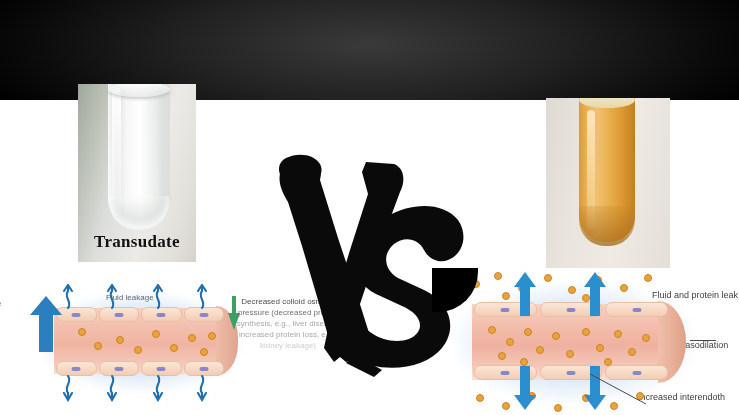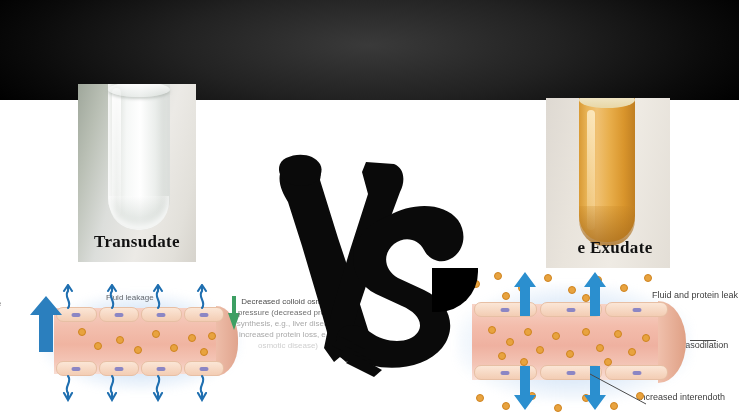--- a/index.html
+++ b/index.html
@@ -231,24 +231,20 @@
   <div class="tube-photo photo-left">
     <div class="tube-l"></div>
     <div class="tube-l-base"></div>
     <div class="photo-caption">Transudate</div>
   </div>
 
   <div class="tube-photo photo-right">
     <div class="tube-r"></div>
     <div class="tube-r-foam"></div>
     <div class="tube-r-base"></div>
-    <div class="photo-caption">
-      <span class="caption-prefix">e</span>
-      <span>Exudate</span>
-    </div>
   </div>
 
   <div class="vs-wrap" title="VS">
     <svg width="220" height="230" viewBox="0 0 220 230" aria-label="VS">
       <g fill="#0a0a0a">
 
         <path d="M20,18 C24,10 40,6 52,12 C58,15 60,22 58,30
                  L76,88 L96,148 L108,186 L100,206 L84,212 L70,200
                  L56,150 L40,96 L26,52 C20,42 14,30 20,18 Z"></path>
         <path d="M24,8 C36,2 52,4 58,14 C62,21 58,30 50,34
@@ -359,21 +355,21 @@
 
   <svg class="blue-arrow-svg" style="left:228px;top:296px;z-index:4;" width="12" height="34">
     <polygon points="6,34 12,17 8,17 8,0 4,0 4,17 0,17" fill="#3d9f63"></polygon>
   </svg>
 
   <div class="lbl-mid">
     <span>Decreased colloid osmotic</span><br>
     <span class="fade1">pressure (decreased protein</span><br>
     <span class="fade2">synthesis, e.g., liver disease;</span><br>
     <span class="fade2">increased protein loss, e.g.,</span><br>
-    <span class="fade3">osmotic disease)</span>
+    <span class="fade3">kidney leakage)</span>
   </div>
 
   <div class="diagram diag-right">
     <div class="vessel-r-glow"></div>
 
     <div class="vessel vessel-r"></div>
     <div class="vessel-cap-r"></div>
 
     <div class="endo-row-r top">
       <div class="endo-cell">

